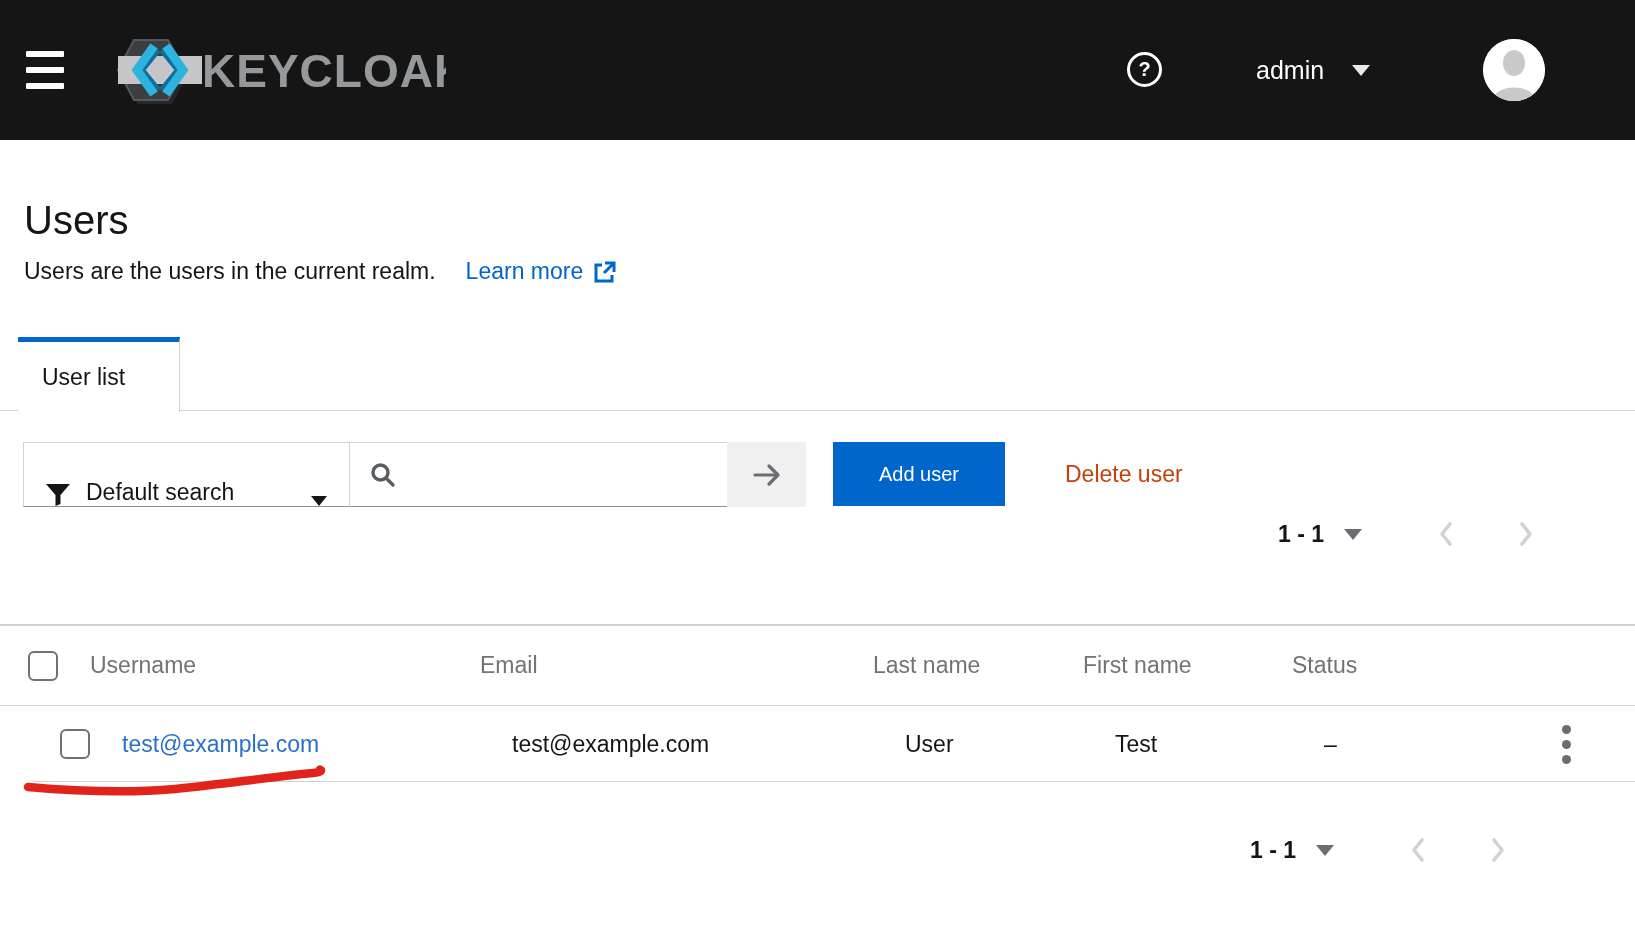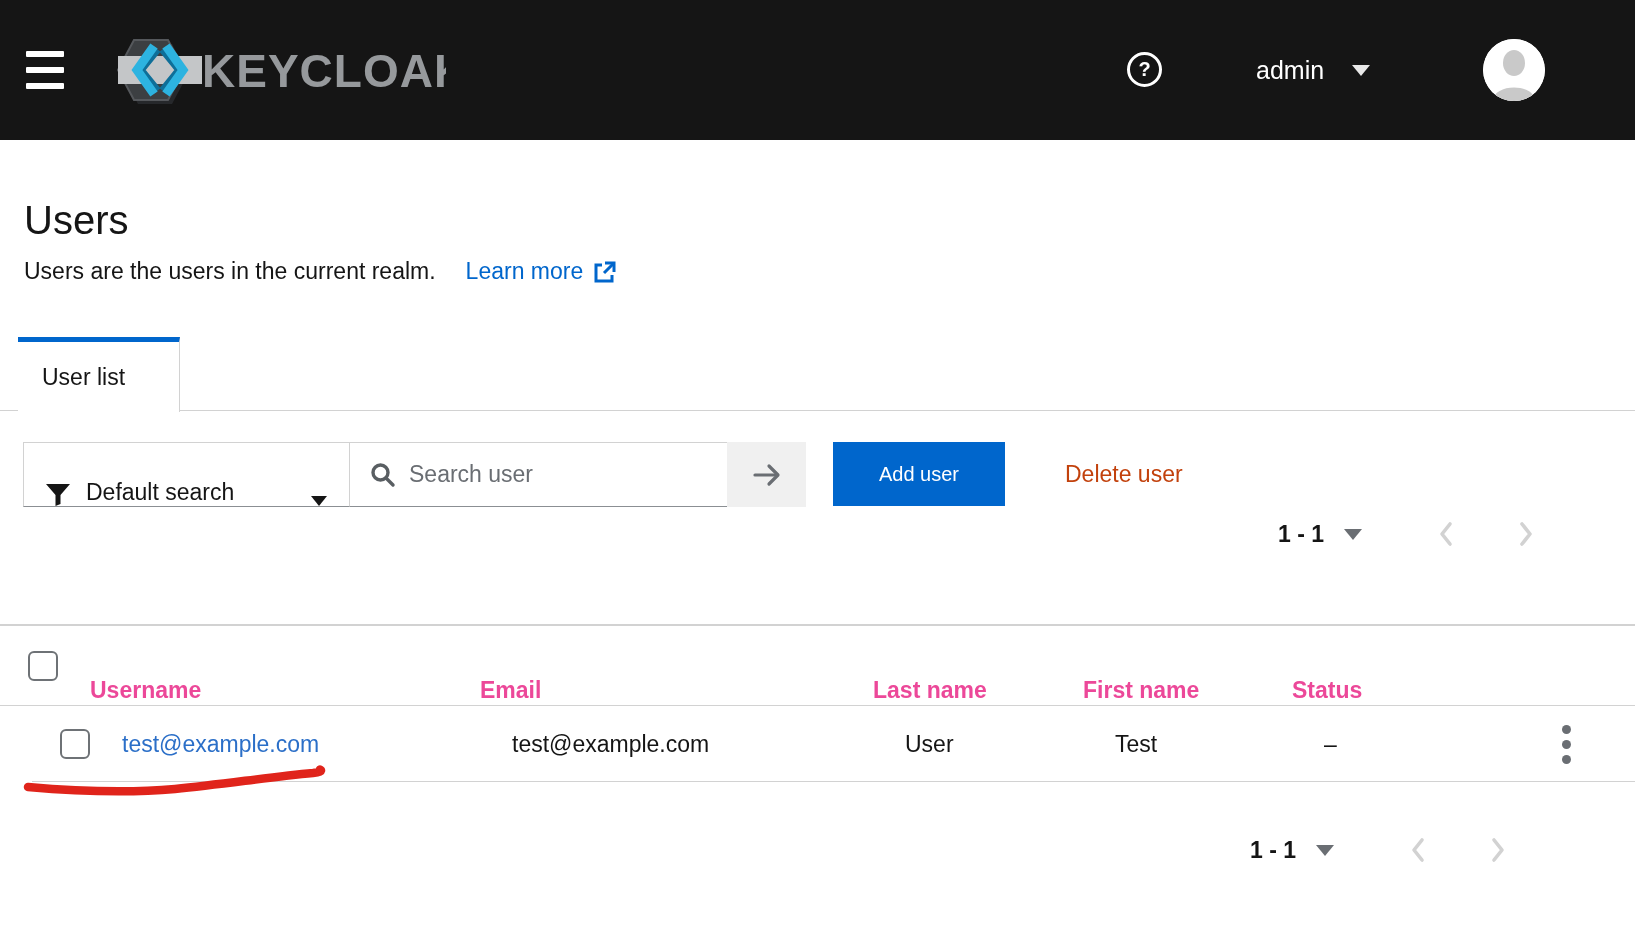--- a/index.html
+++ b/index.html
@@ -68,21 +68,21 @@
   .caret-g { width:0; height:0; border-left:9px solid transparent; border-right:9px solid transparent;
     border-top:11px solid #6a6e73; }
   .chev { background:none; border:none; cursor:default; padding:0; display:flex; align-items:center; }
   .chev.left { margin-left:76px; }
   .chev.right { margin-left:64px; }
   
   .tbl-topline { position:absolute; left:0; top:624px; width:100%; height:2px; background:#d2d2d2; }
   .thead { position:absolute; left:0; top:626px; width:100%; height:80px; border-bottom:1px solid #d2d2d2; }
   .trow  { position:absolute; left:0; top:707px; width:100%; height:75px; border-bottom:1px solid #d2d2d2;margin-left:32px; }
   .cell { position:absolute; top:0; height:100%; display:flex; align-items:center; font-size:23px; }
-  .th { font-weight:700; color:#ec4899;margin-top:25px; }
+  .th { font-weight:400; color:#737373; }
   .c-cb { left:28px; } .c-user { left:90px; } .c-email { left:480px; } .c-last { left:873px; }
   .c-first { left:1083px; } .c-status { left:1292px; } .c-kebab { left:1516px; width:36px; justify-content:center; }
   .cbx { width:30px; height:30px; border:2px solid #6e7276; border-radius:6px; background:#fff;
     display:inline-block; cursor:pointer; }
   .row-link { color:#2b6fc8; text-decoration:none; cursor:pointer; font-size:23px; }
   .kebab { background:none; border:none; cursor:pointer; display:flex; flex-direction:column;
     align-items:center; gap:6px; padding:6px; }
   .kebab span { width:9px; height:9px; border-radius:50%; background:#6a6e73; display:block; }
   
   .annotation { position:absolute; left:15px; top:758px; pointer-events:none; z-index:5; }
@@ -155,21 +155,20 @@
     </svg>
     <span class="lbl">Default search</span>
     <span class="caret-b"></span>
   </button>
 
   <div class="search-box">
     <svg width="26" height="26" viewBox="0 0 26 26">
       <circle cx="10.5" cy="10.5" r="7.5" fill="none" stroke="#595e62" stroke-width="3.4"></circle>
       <line x1="16" y1="16" x2="23" y2="23" stroke="#595e62" stroke-width="3.4" stroke-linecap="round"></line>
     </svg>
-    <input type="text" placeholder="Search user" style="">
   </div>
 
   <button class="search-go">
     <svg width="30" height="26" viewBox="0 0 30 26">
       <line x1="3" y1="13" x2="25" y2="13" stroke="#6a6e73" stroke-width="3.2" stroke-linecap="round"></line>
       <polyline points="17,4 26,13 17,22" fill="none" stroke="#6a6e73" stroke-width="3.2" stroke-linecap="round" stroke-linejoin="round"></polyline>
     </svg>
   </button>
 
   <button class="btn-primary">Add user</button>

